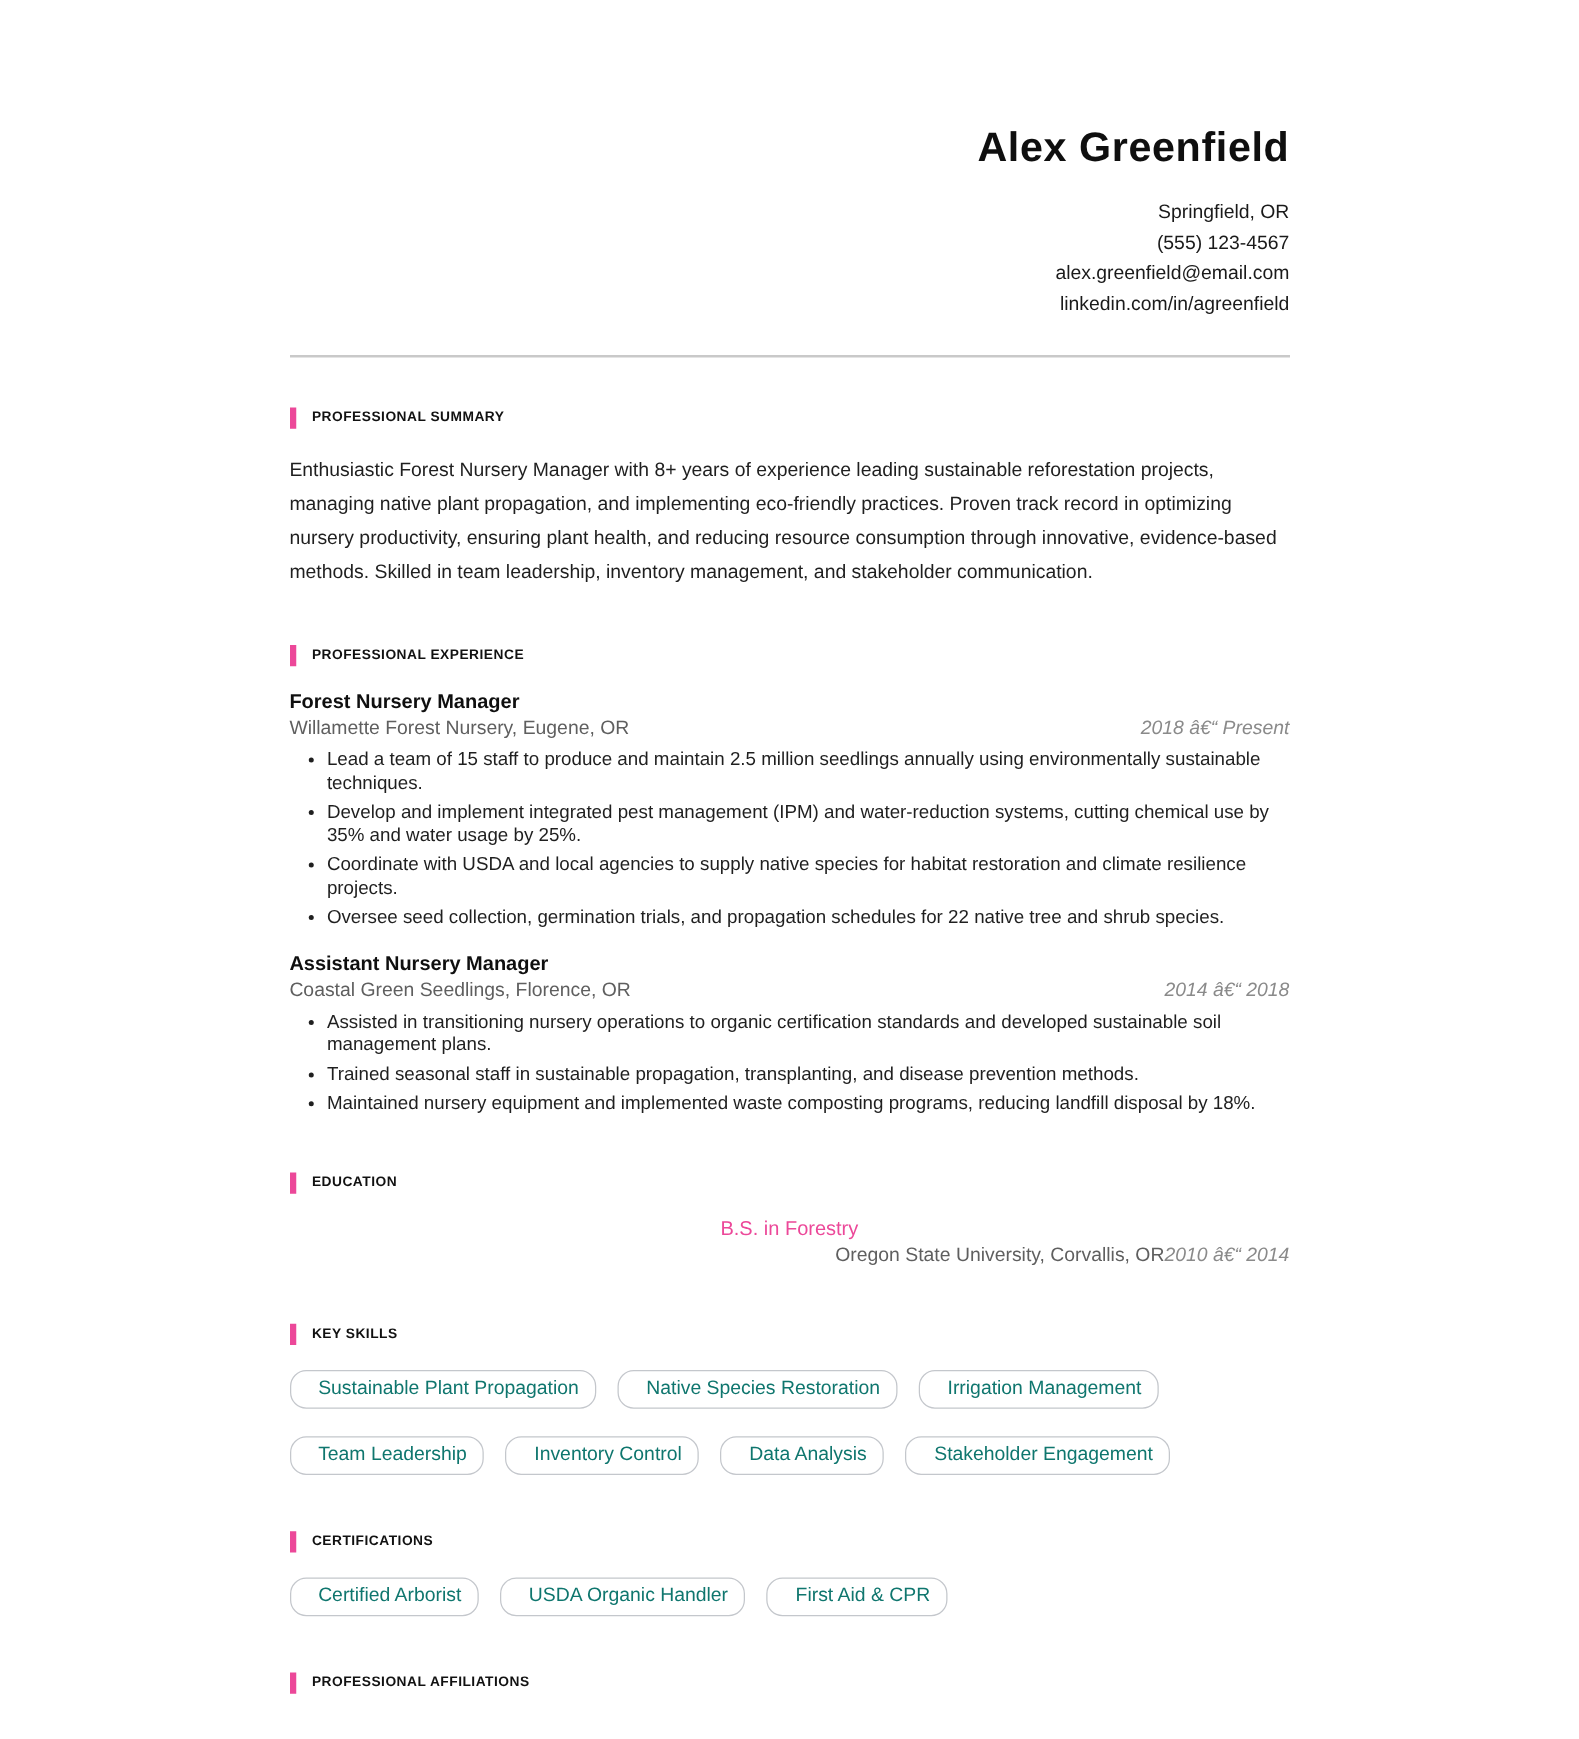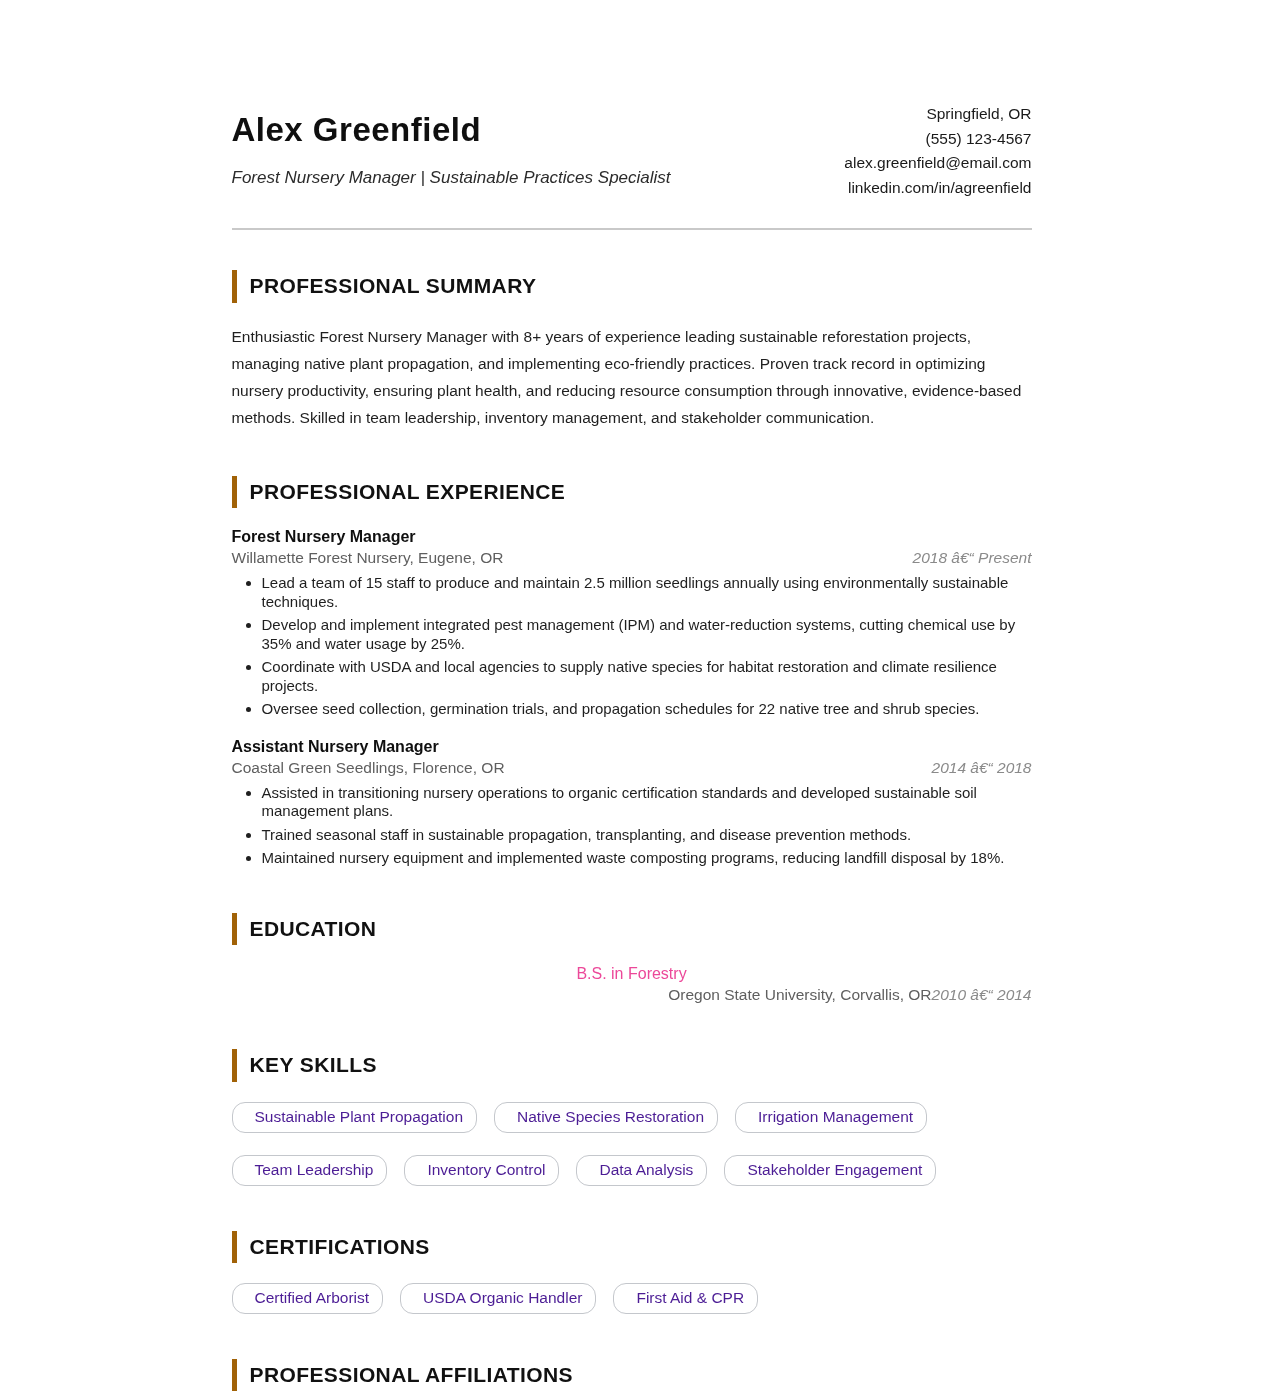--- a/index.html
+++ b/index.html
@@ -11,21 +11,21 @@
     min-height: 1391px;
   }
   .page {
     width: 800px;
     margin: 0 auto;
     padding-top: 100px;
     padding-bottom: 60px;
   }
 
   
-  .header { display: flex; justify-content: space-between; align-items: center; }
+  .header { display: flex; justify-content: space-between; align-items: flex-end; flex-direction: column; }
   .name {
     font-size: 33px;
     font-weight: bold;
     color: #0f0f0f;
     letter-spacing: 0.5px;
     margin: 0 0 20px 0;
     line-height: 1.1;
   }
   .tagline {
     font-size: 17px;
@@ -42,25 +42,25 @@
 
   .rule {
     border: none;
     border-top: 2px solid #c9c9c9;
     margin: 28px 0 40px 0;
   }
 
   
   .section { margin-bottom: 45px; }
   .section-title {
-    font-size: 21px;
+    font-size: 11px;
     font-weight: bold;
     color: #111111;
     letter-spacing: 0.4px;
-    border-left: 5px solid #a16207;
+    border-left: 5px solid #ec4899;
     padding-left: 13px;
     line-height: 1.55;
     margin: 0 0 20px 0;
   }
 
   .summary-text {
     font-size: 15.5px;
     line-height: 27px;
     color: #1f1f1f;
     margin: 0;
@@ -116,33 +116,32 @@
     flex-wrap: wrap;
     gap: 22px 17px;
     margin-top: 2px;
   }
   .chip {
     border: 1px solid #c4c7cc;
     border-radius: 13px;
     background: #ffffff;
     padding: 5px 13px 6px 22px;
     font-size: 15.5px;
-    color: #4c1d95;
+    color: #0f766e;
     white-space: nowrap;
   }
 </style>
 </head>
 <body>
 
 <div class="page">
 
   <div class="header">
     <div>
       <h1 class="name">Alex Greenfield</h1>
-      <div class="tagline">Forest Nursery Manager | Sustainable Practices Specialist</div>
     </div>
     <div class="contact">
         <div>Springfield, OR</div>
         <div>(555) 123-4567</div>
         <div>alex.greenfield@email.com</div>
         <div>linkedin.com/in/agreenfield</div>
       </div>
   </div>
 
   <hr class="rule">

